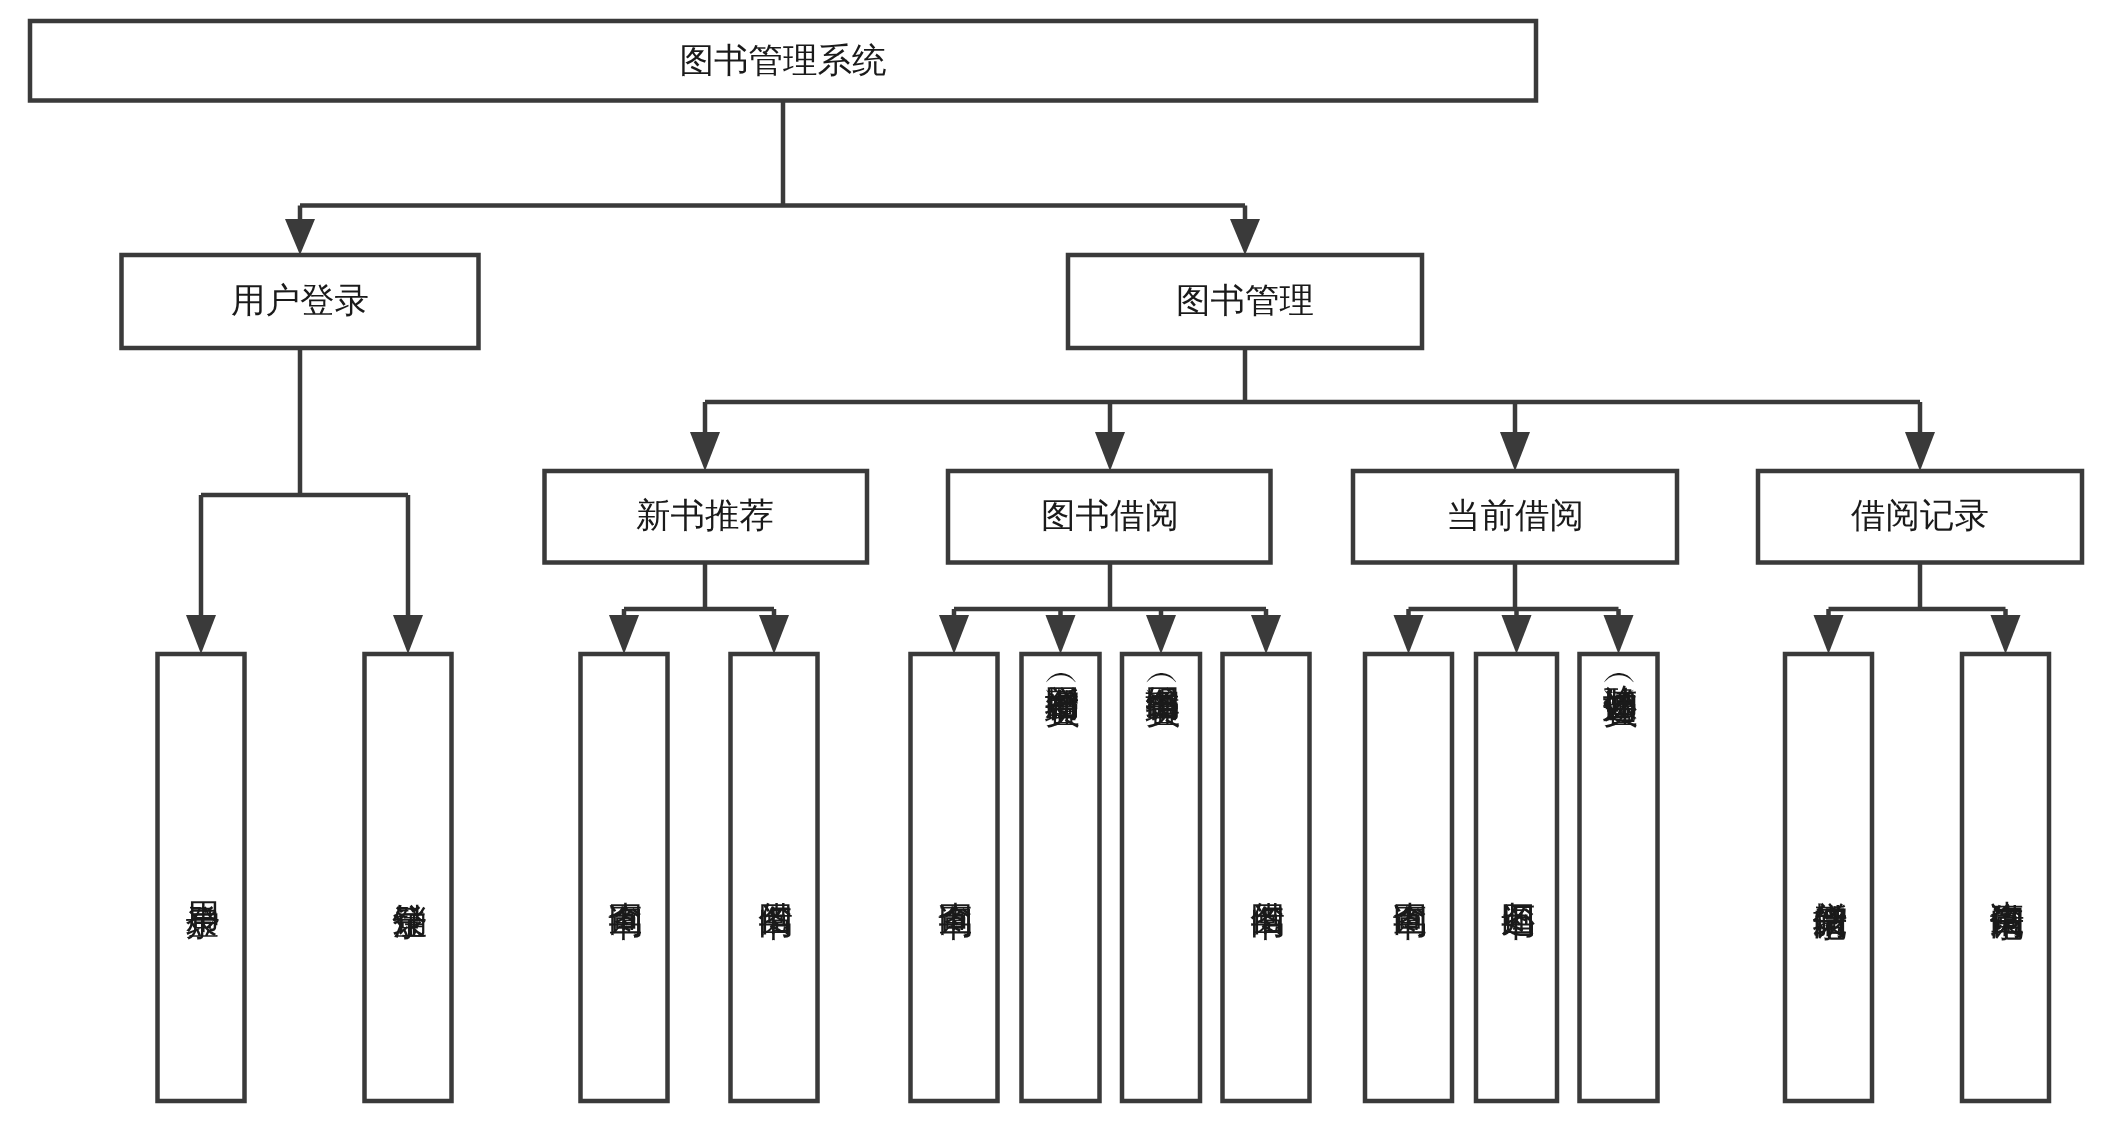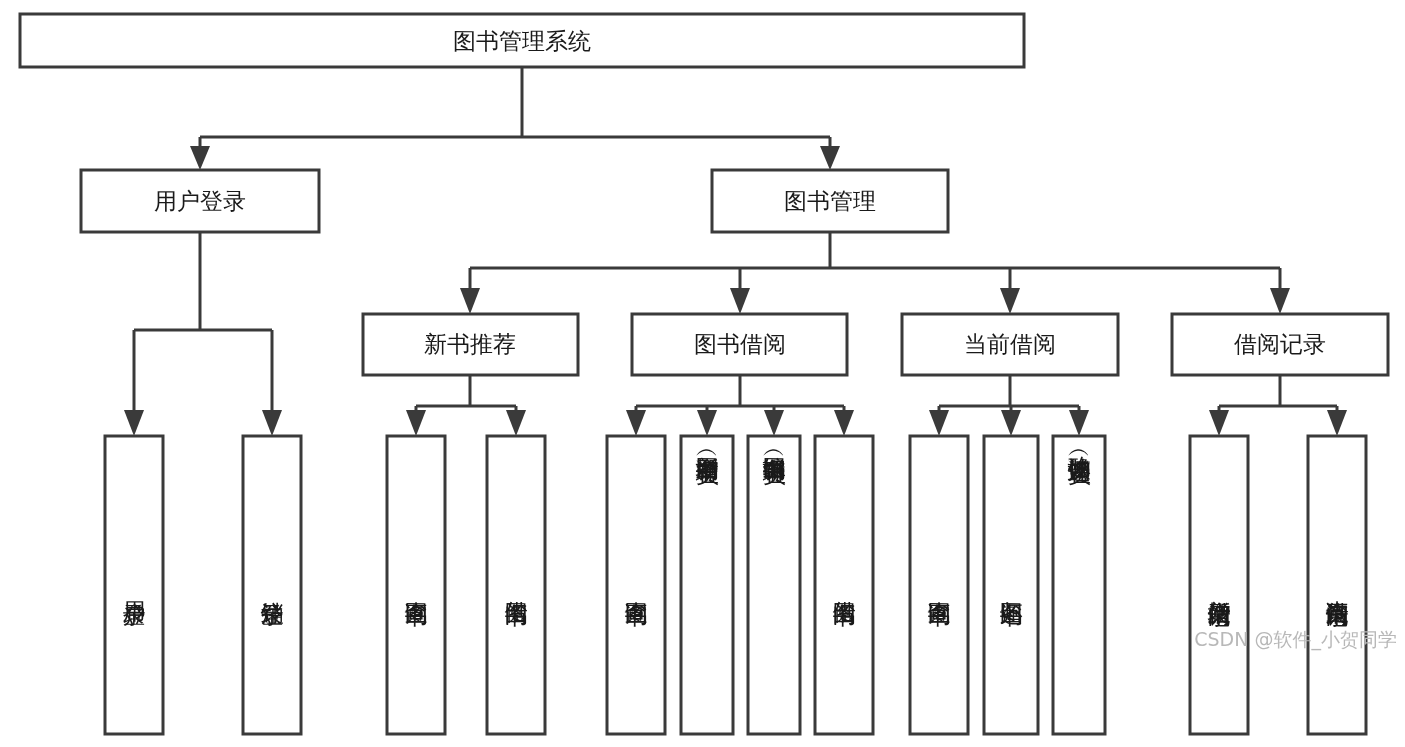--- a/index.html
+++ b/index.html
@@ -241,15 +241,14 @@
   <div class="leaf-label-wrap" style="left:1053px; top:438px; width:52px; height:294px; align-items:flex-start;">
     <span class="leaf-label">确认归还（管理员）</span>
   </div>
   <div class="leaf-label-wrap" style="left:1190px; top:436px; width:58px; height:298px;">
     <span class="leaf-label">新增借阅记录</span>
   </div>
   <div class="leaf-label-wrap" style="left:1308px; top:436px; width:58px; height:298px;">
     <span class="leaf-label">查询借阅记录</span>
   </div>
 
-  <div class="watermark">CSDN @软件_小贺同学</div>
 
 </div>
 
 </body></html>

